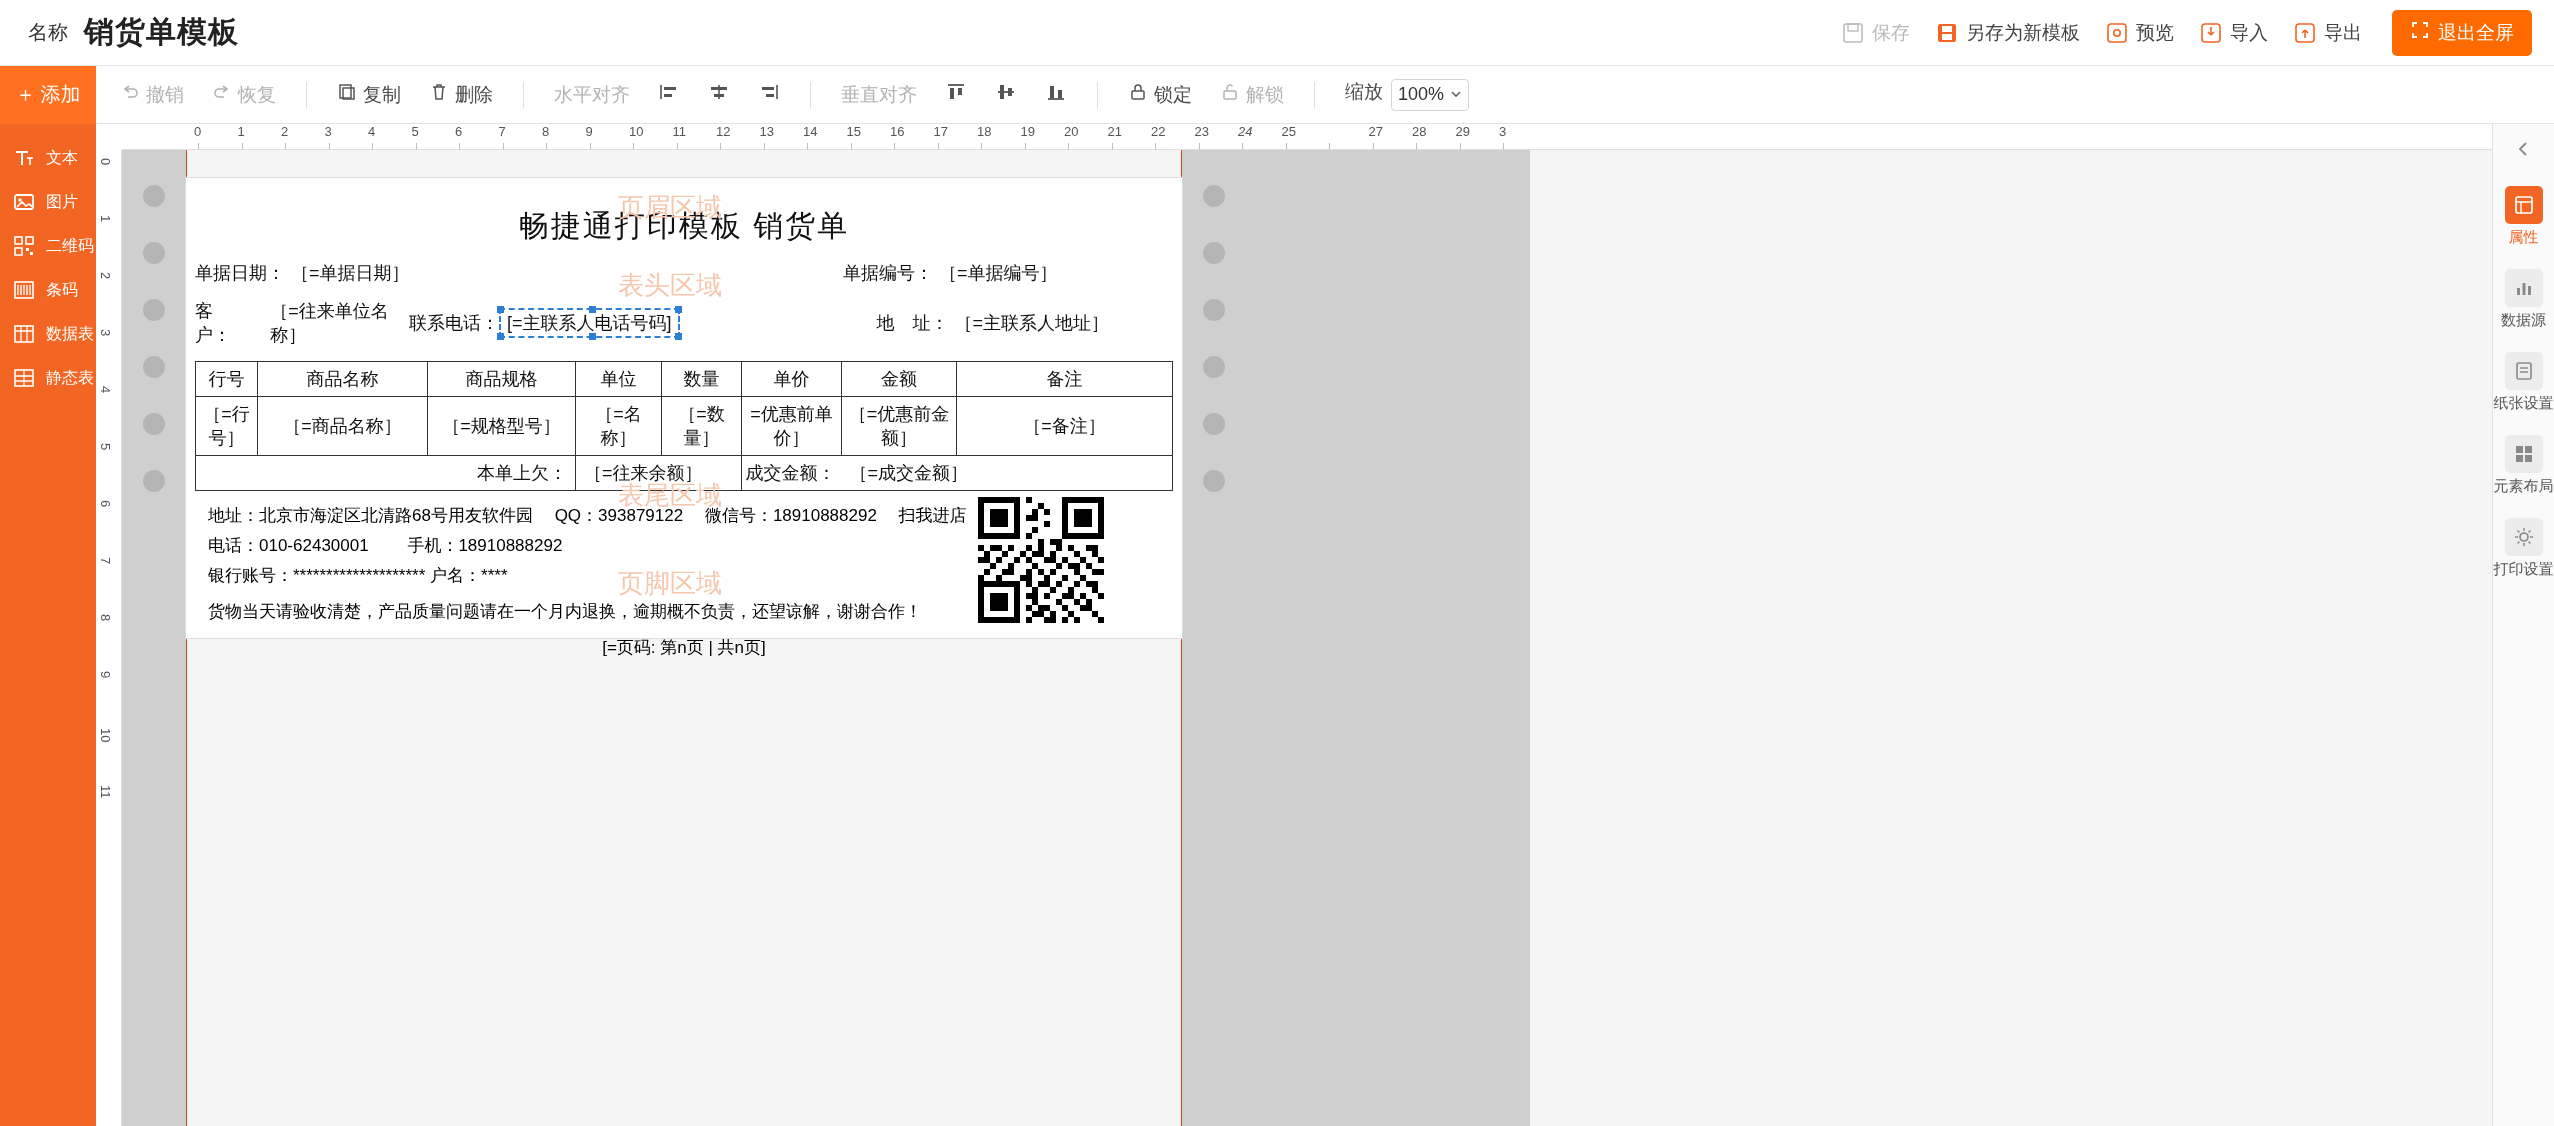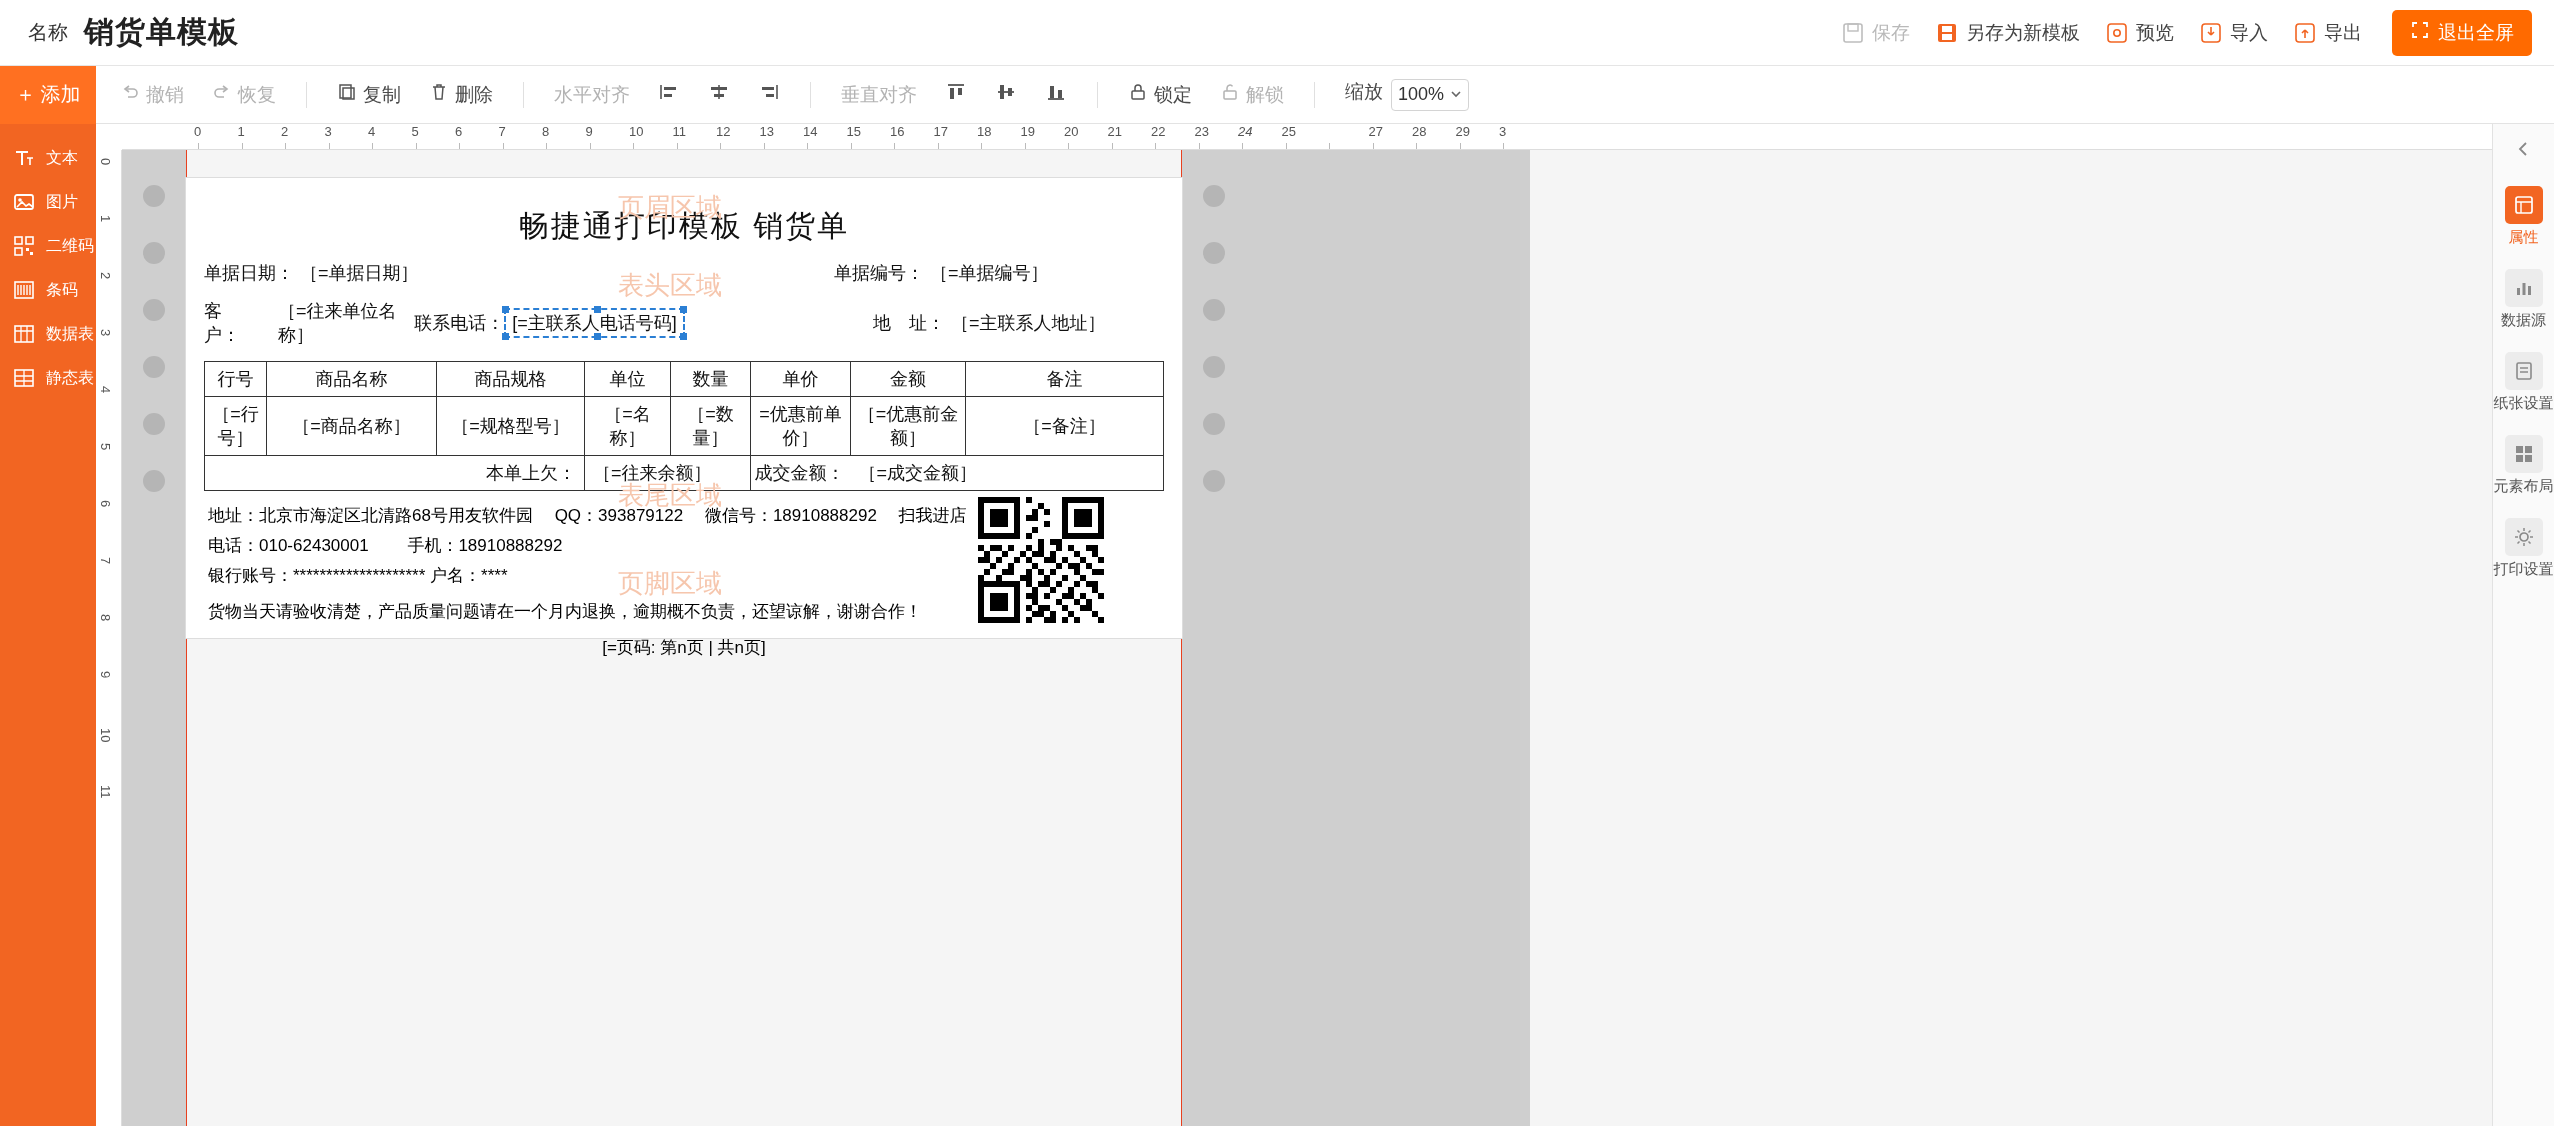--- a/index.html
+++ b/index.html
@@ -91,21 +91,21 @@
   .hole { width: 22px; height: 22px; border-radius: 50%; background: #b5b5b5; margin: 35px auto; }
   .paper {
     position: absolute; left: 64px; top: 28px; width: 996px; height: 460px;
     background: #fff; box-shadow: 0 0 0 1px #ddd;
   }
   .page-marker { position:absolute; top:0; bottom:0; width:1px; background:#e8401f; }
   
   .wm { position: absolute; color: #f6c6ad; font-size: 26px; pointer-events: none; }
   
   .doc-title { text-align: center; font-size: 30px; color: #111; margin-top: 28px; letter-spacing: 2px;}
-  .doc-body { padding: 0 18px; font-size: 18px; color: #111; }
+  .doc-body { padding: 0 9px; font-size: 18px; color: #111; }
   .row-line { display: flex; align-items: center; margin-top: 14px; font-size: 18px;}
   .fld { margin-left: 6px; }
   .sel-box {
     border: 2px dashed #2b7fd4; padding: 1px 6px; position: relative; display:inline-block;
   }
   .handle { position: absolute; width: 7px; height: 7px; background: #2b7fd4; }
   table.grid { border-collapse: collapse; width: 100%; margin-top: 14px; font-size: 18px;}
   table.grid td, table.grid th { border: 1px solid #333; text-align: center; padding: 5px 2px; font-weight: normal;}
   .foot { font-size: 17px; line-height: 30px; padding: 10px 22px 0 22px; position: relative;}
   .pagenum { text-align: center; font-size: 17px; margin-top: 6px;}

